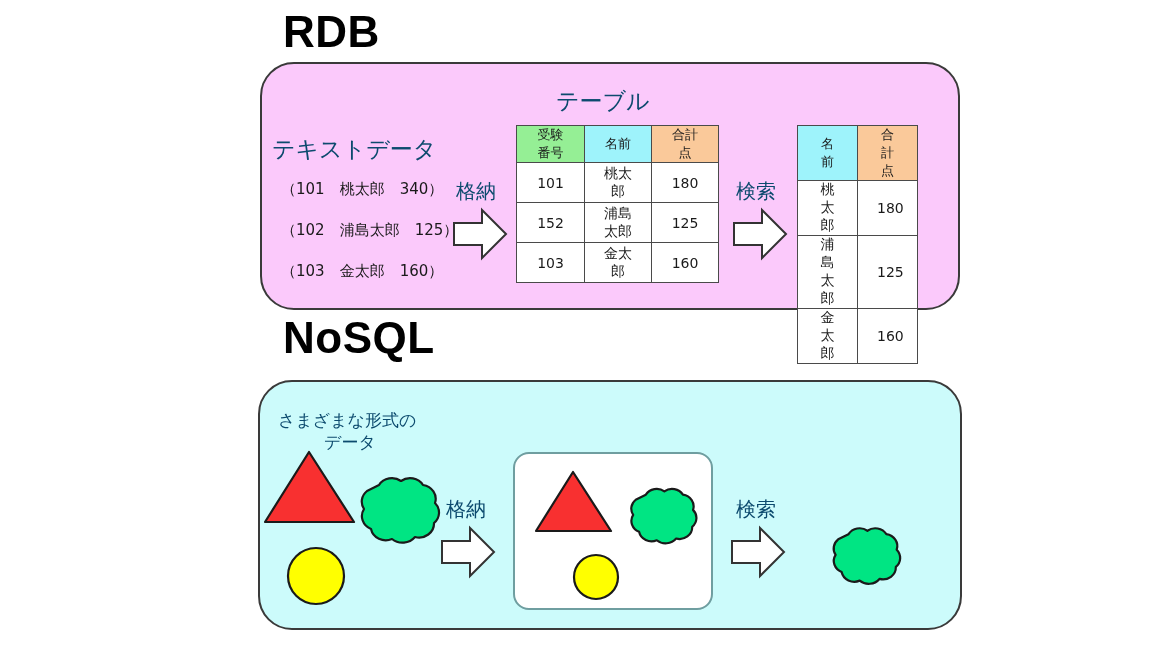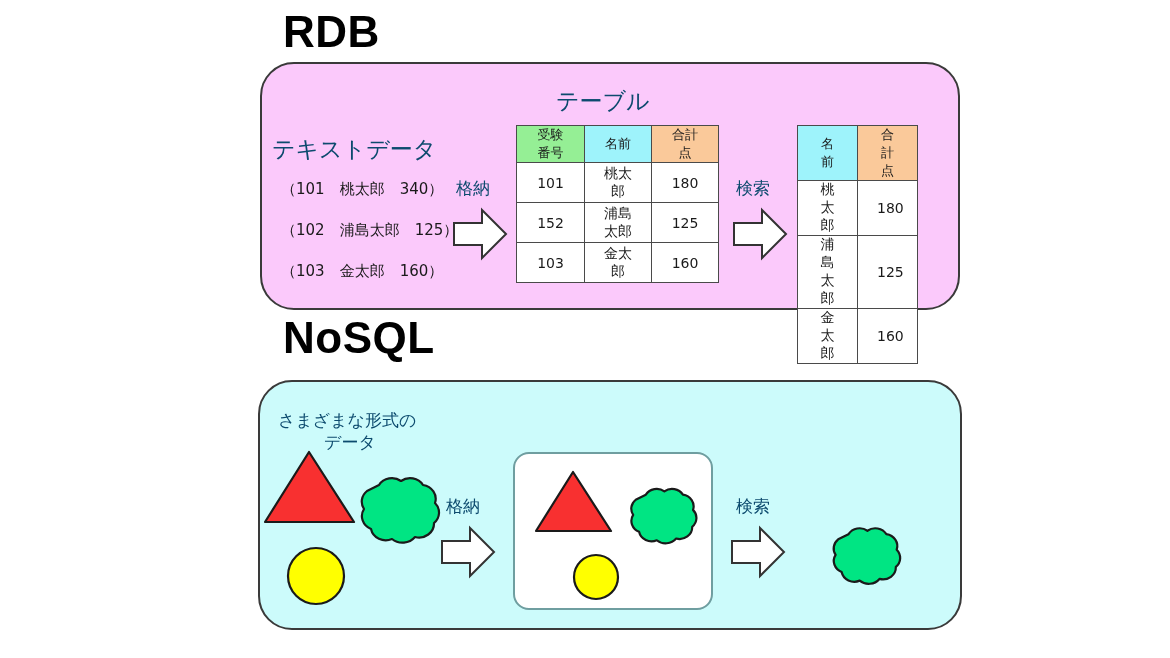--- a/index.html
+++ b/index.html
@@ -50,21 +50,21 @@
 
   
   .jp-label {
     font-family: Liberation Sans, sans-serif;
     color: #0c4a6e;
     white-space: nowrap;
     line-height: 1.35;
   }
   .lbl-text-data { font-size: 23px; margin-top: 8px; }
   .lbl-table-title { font-size: 23px; }
-  .lbl-arrow { font-size: 17px; }
+  .lbl-arrow { font-size: 20px; }
   .lbl-shapes { font-size: 17px; text-align: center; }
 
   .record-line {
     font-size: 15px;
     color: #1a1a1a;
     white-space: pre;
     font-family: "DejaVu Sans", "Liberation Sans", sans-serif;
   }
 
   

